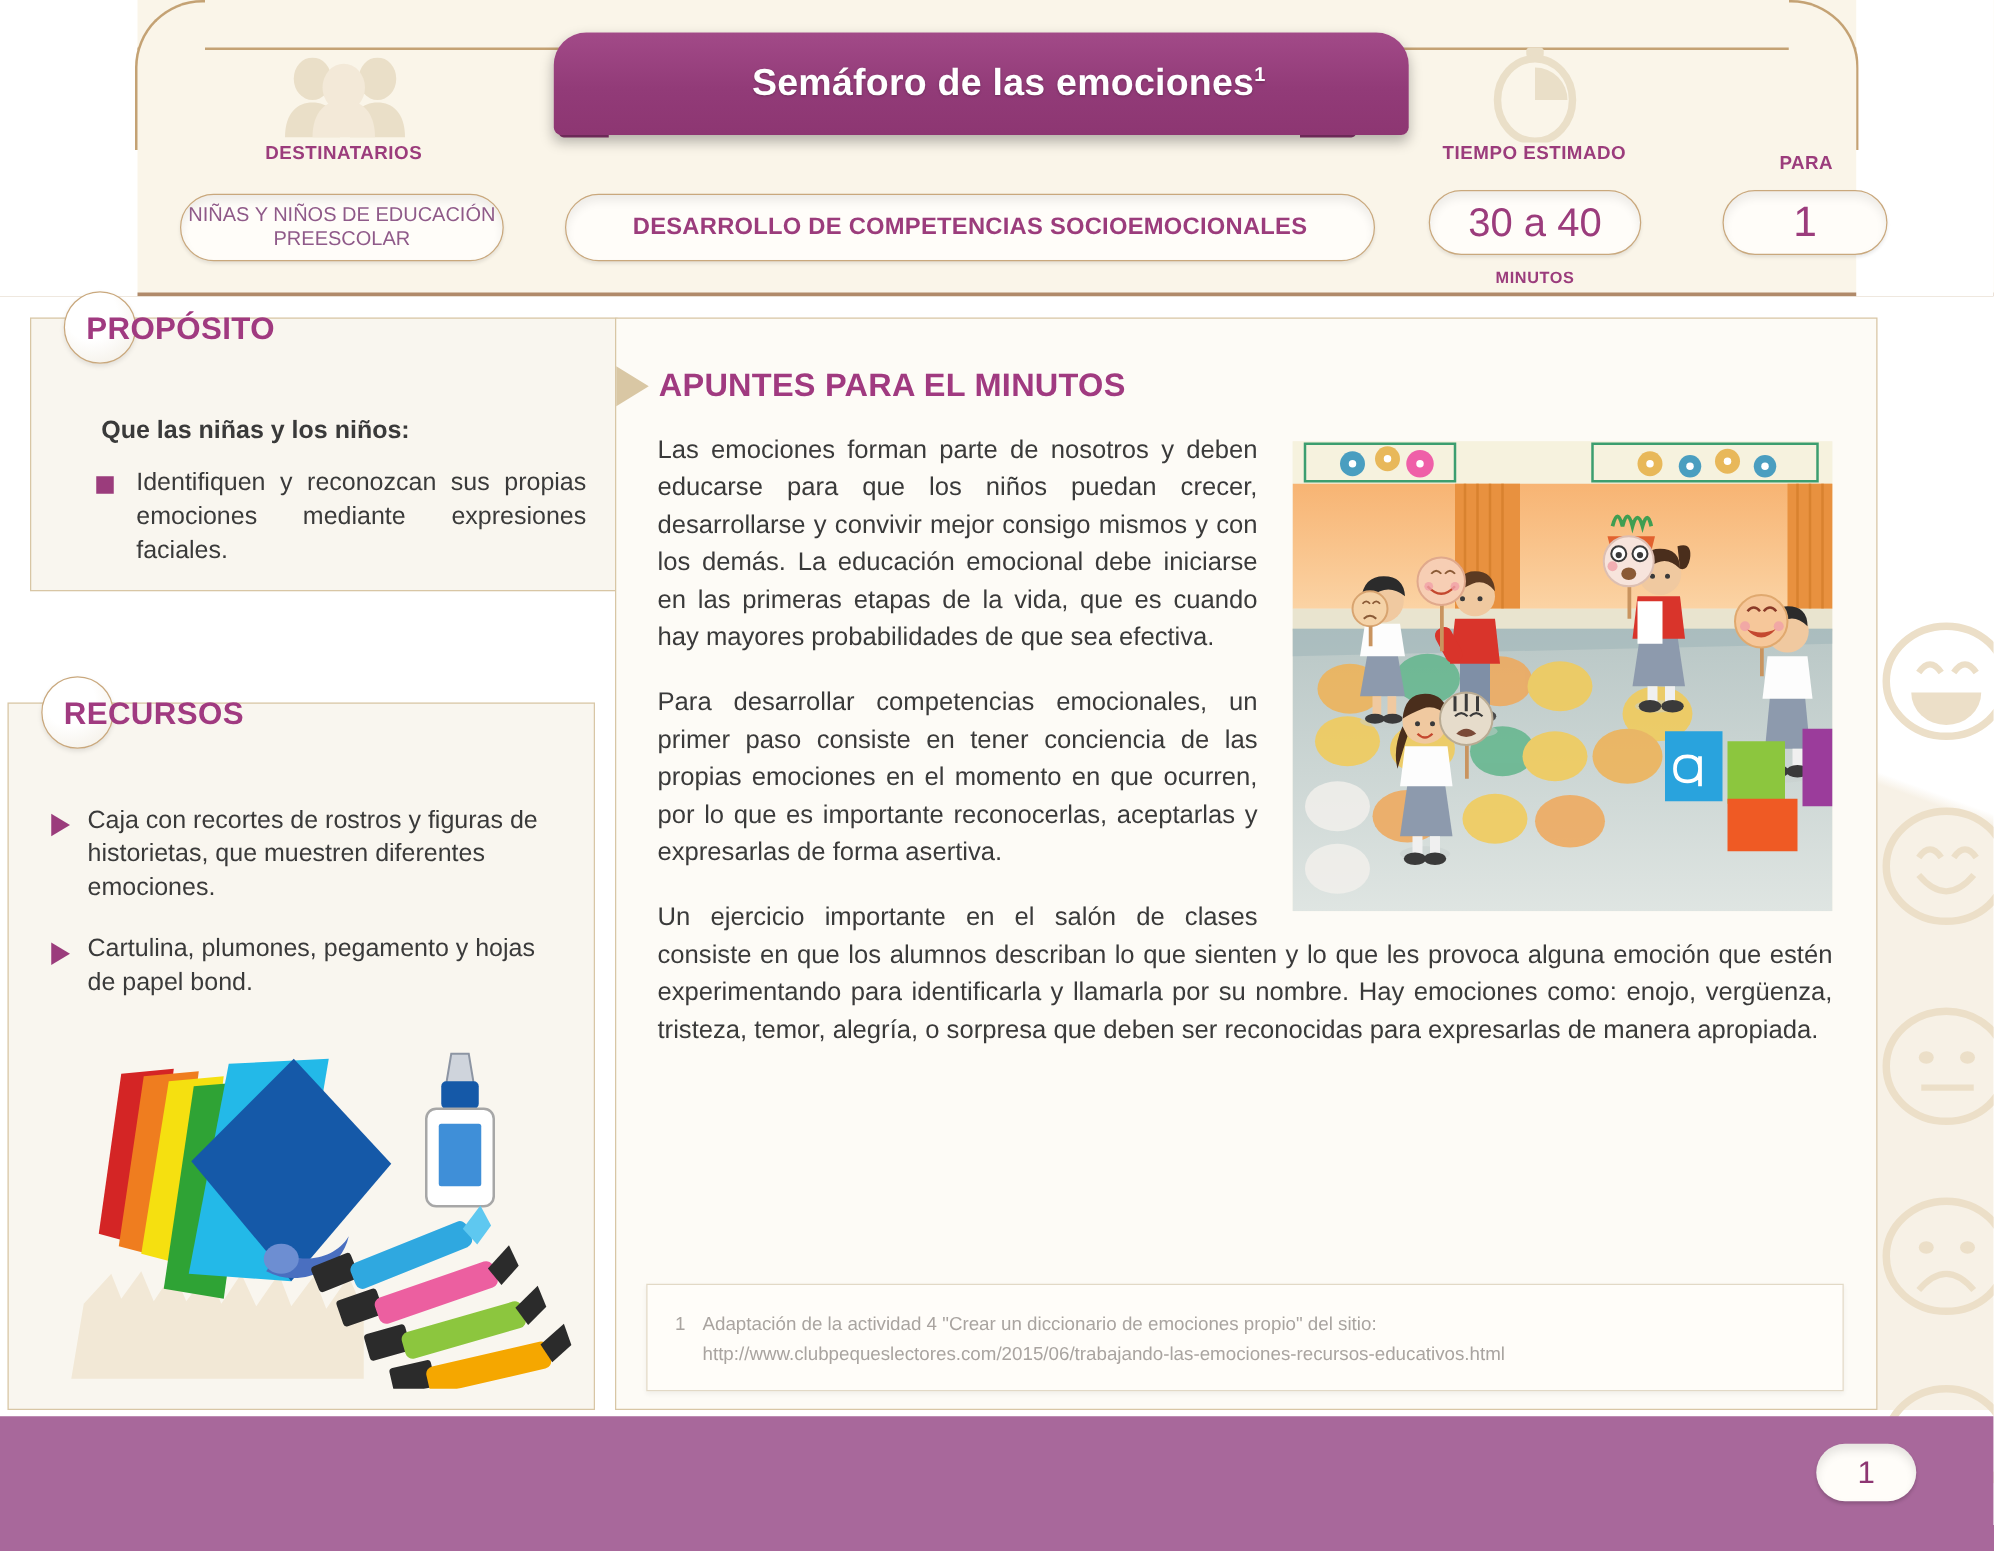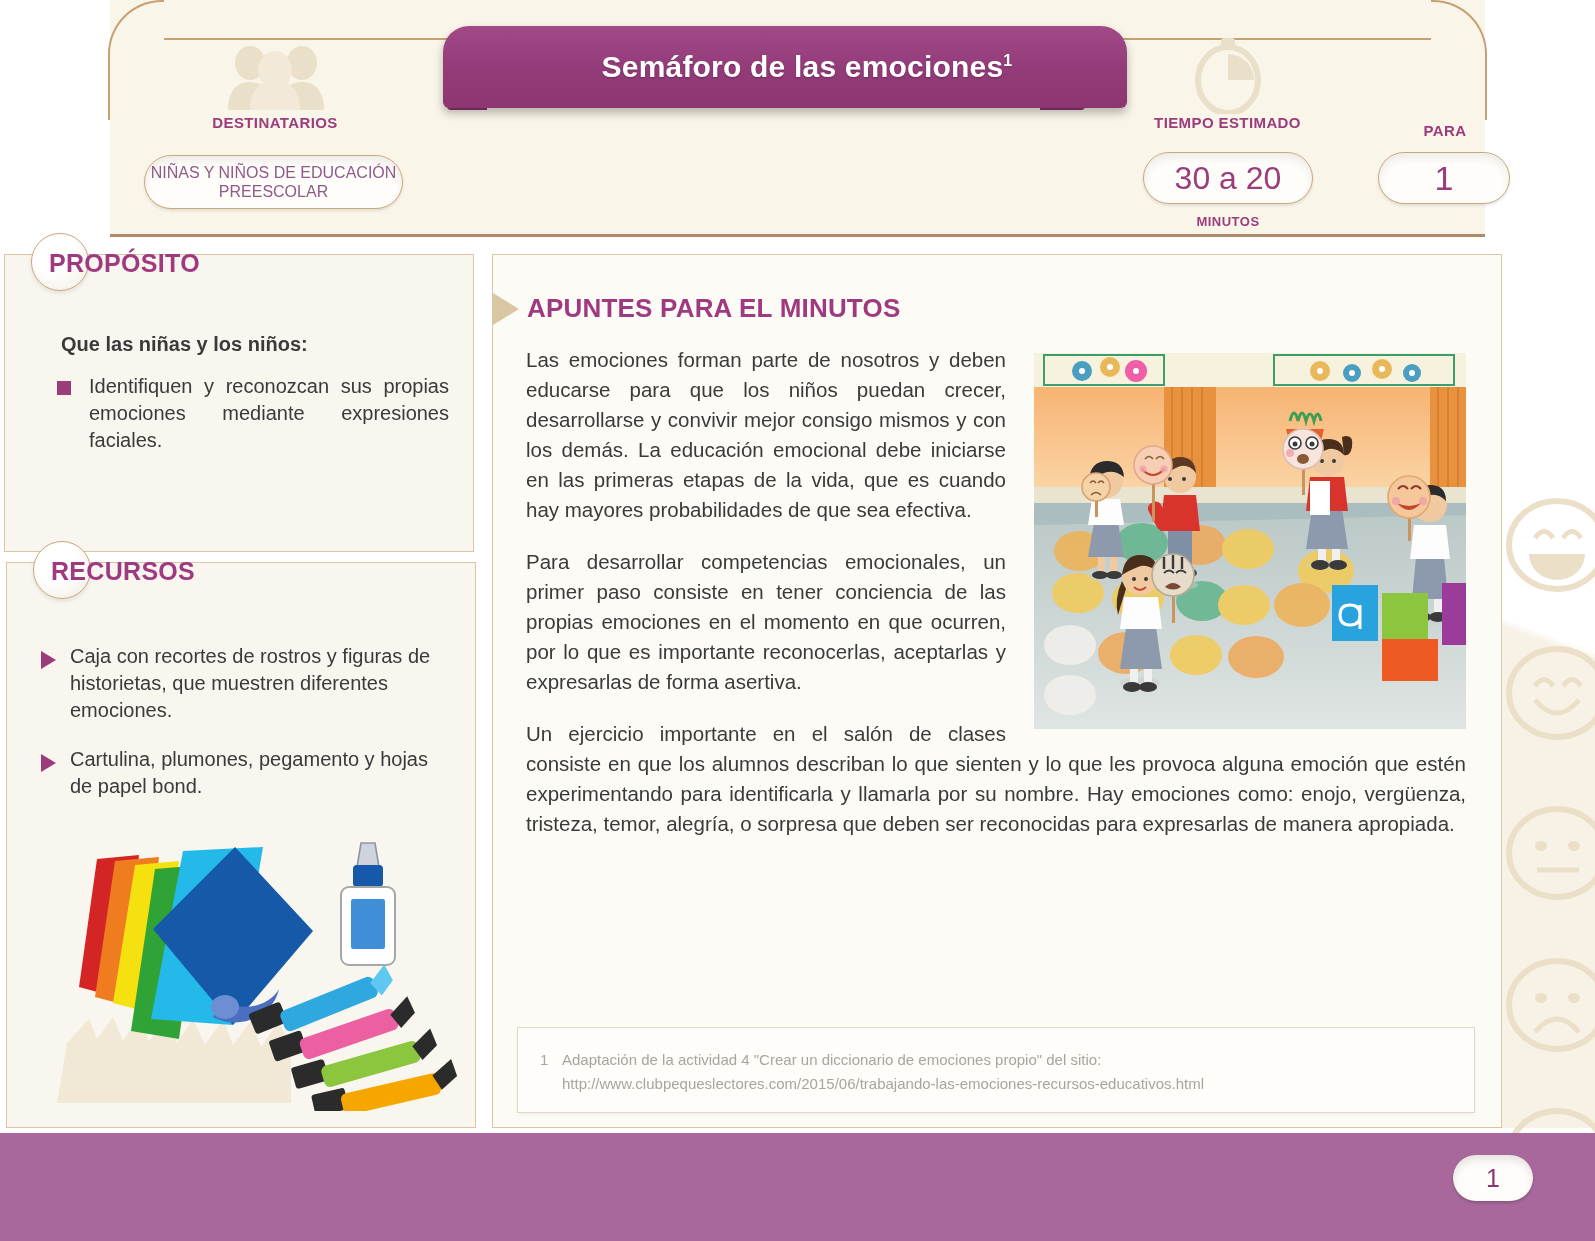--- a/index.html
+++ b/index.html
@@ -113,21 +113,21 @@
     border:1.4px solid #c9a87d;
     box-shadow:0 2px 4px rgba(0,0,0,.10);
   }
   .sec-title{
     position:absolute;left:44px;top:-6px;
     color:#a03a80;font-size:25px;font-weight:bold;letter-spacing:.3px;
     z-index:3;
   }
 
   
-  .proposito{left:4px;top:14px;width:470px;height:298px;}
+  .proposito{left:24px;top:14px;width:470px;height:219px;}
   .prop-lead{
     position:absolute;left:56px;top:78px;width:390px;
     color:#3a3a3a;font-size:20px;font-weight:bold;
   }
   .prop-item{position:absolute;left:52px;top:118px;width:400px;display:flex;}
   .sq-bullet{
     width:14px;height:14px;background:#9b3c7c;margin-top:8px;margin-right:18px;flex:0 0 auto;
   }
   .prop-item p{
     margin:0;color:#3a3a3a;font-size:20px;line-height:27px;text-align:justify;
@@ -236,33 +236,36 @@
     <div class="pill dest-pill">
       <span>NIÑAS Y NIÑOS DE EDUCACIÓN PREESCOLAR</span>
     </div>
 
     <div class="ribbon-tail-l"></div>
     <div class="ribbon-tail-r"></div>
     <div class="title-ribbon">
       <div class="tt"><span>Semáforo de las emociones</span><span class="sup">1</span></div>
     </div>
 
+    <div class="pill comp-pill">
+      <span>DESARROLLO DE COMPETENCIAS SOCIOEMOCIONALES</span>
+    </div>
 
     <div class="time-block">
       <div class="clock-icon">
         <svg width="90" height="78" viewBox="0 0 90 78">
           <rect x="38" y="2" width="14" height="8" rx="3" fill="#eadfc8"></rect>
           <ellipse cx="45" cy="44" rx="30" ry="33" fill="none" stroke="#eadfc8" stroke-width="6"></ellipse>
           <path d="M45 44 L45 18 A26 26 0 0 1 71 44 Z" fill="#eadfc8"></path>
         </svg>
       </div>
       <div class="hdr-label">TIEMPO ESTIMADO</div>
     </div>
     <div class="pill time-pill">
-      <span>30 a 20</span>
+      <span>30 a 40</span>
     </div>
     <div class="minutos">MINUTOS</div>
 
     <div class="ficha-label hdr-label">PARA</div>
     <div class="pill ficha-pill">
       <span>1</span>
     </div>
   </div>
 
   <div class="diag"></div>

